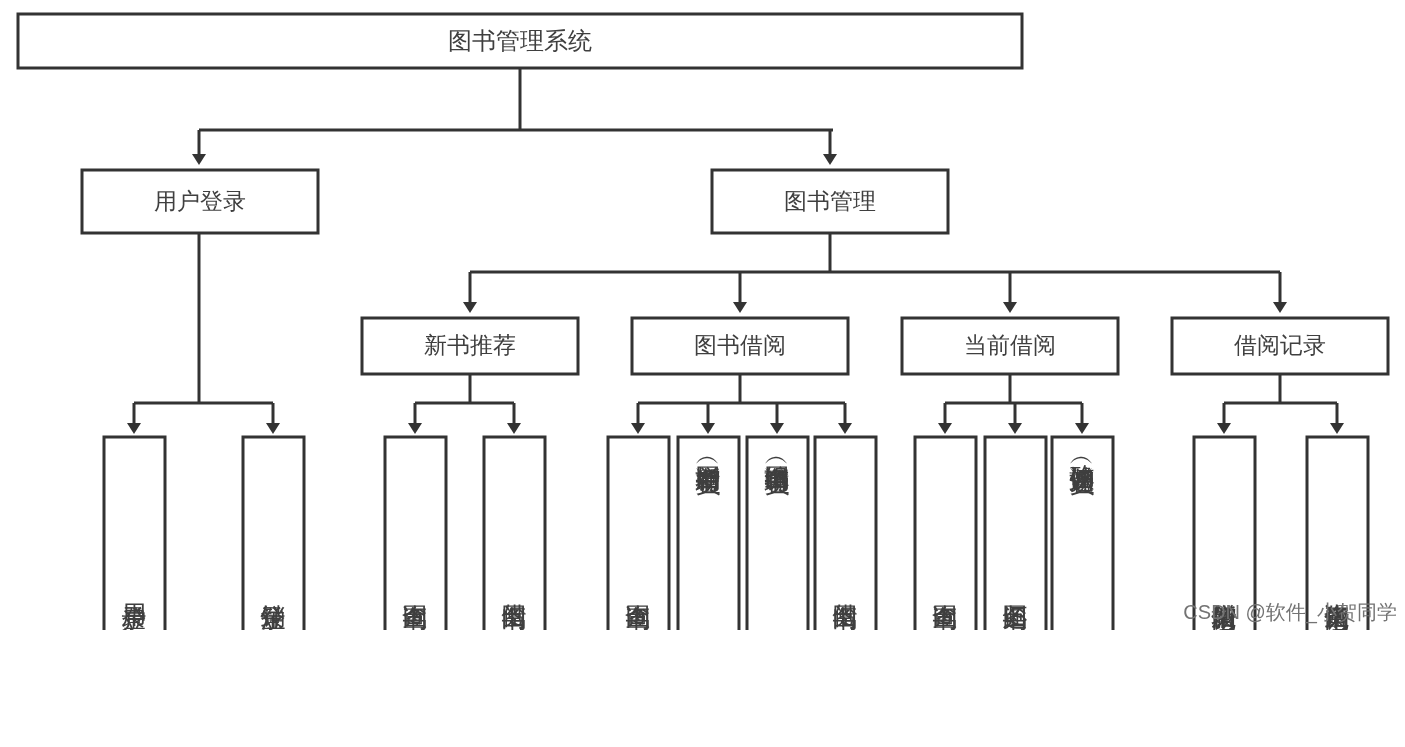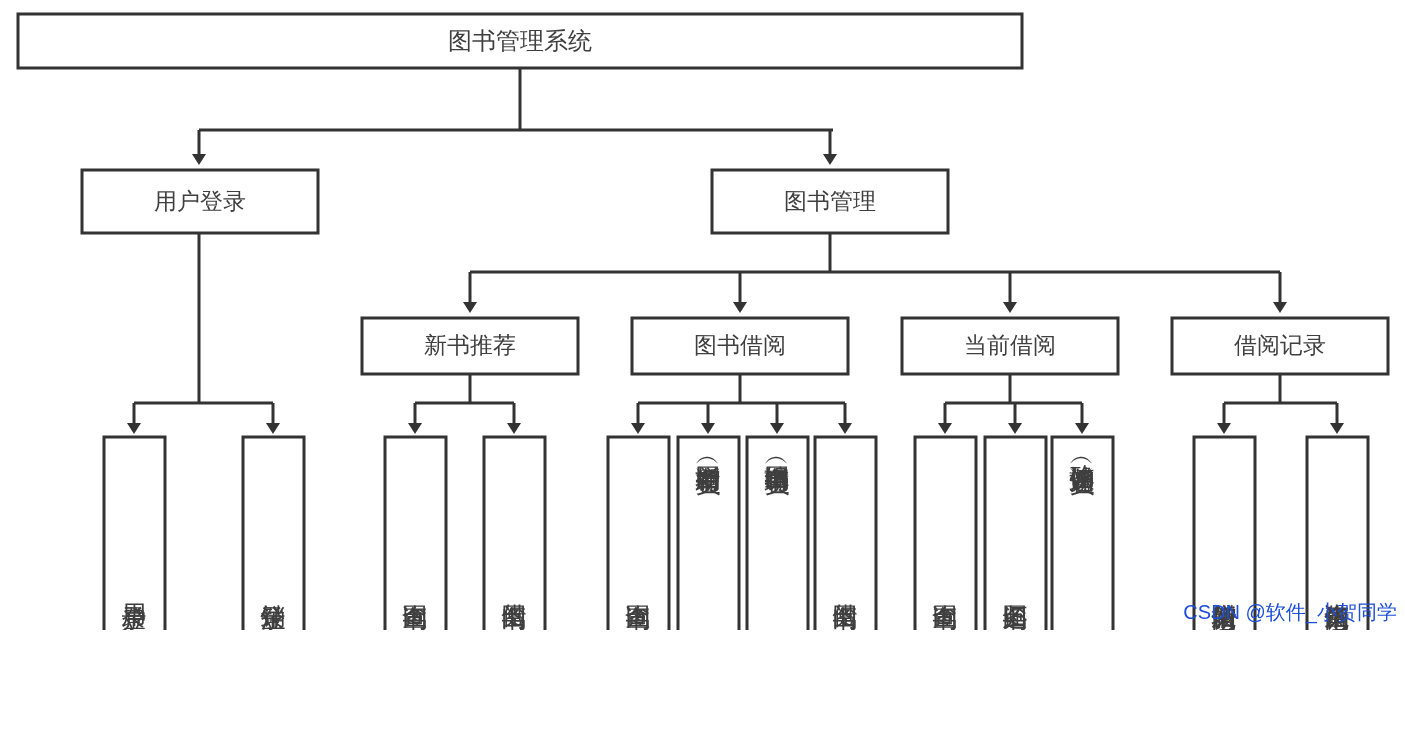--- a/index.html
+++ b/index.html
@@ -62,21 +62,21 @@
     text-align: center;
     white-space: pre;
     pointer-events: none;
   }
   .watermark {
     position: absolute;
     right: 8px;
     bottom: 4px;
     font-family: "Liberation Sans", "DejaVu Sans", sans-serif;
     font-size: 20px;
-    color: #1d4ed8;
+    color: #737373;
     white-space: nowrap;
   }
 </style>
 </head>
 <body>
 
 <div id="diagram-root">
 
   <svg class="flow" viewBox="0 0 1405 747" xmlns="http://www.w3.org/2000/svg">
     <defs>

